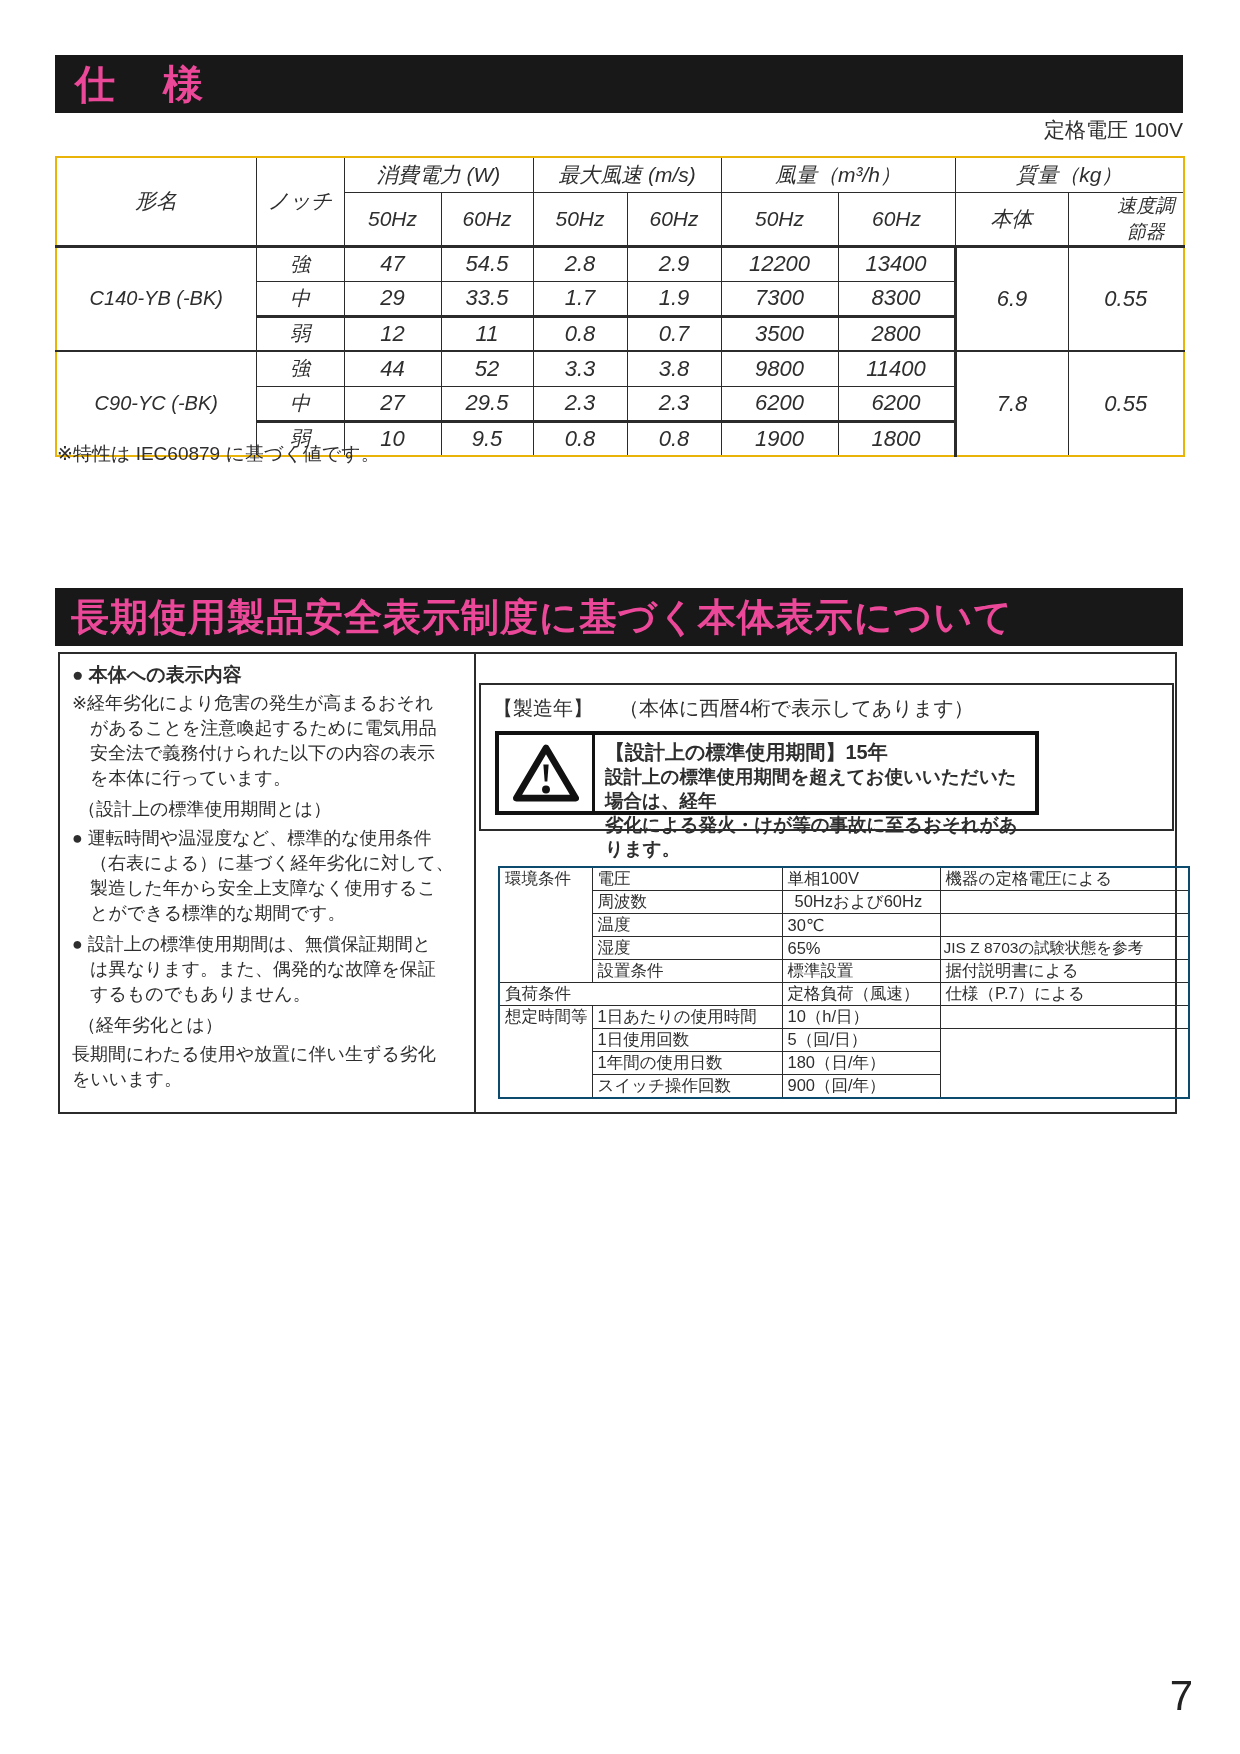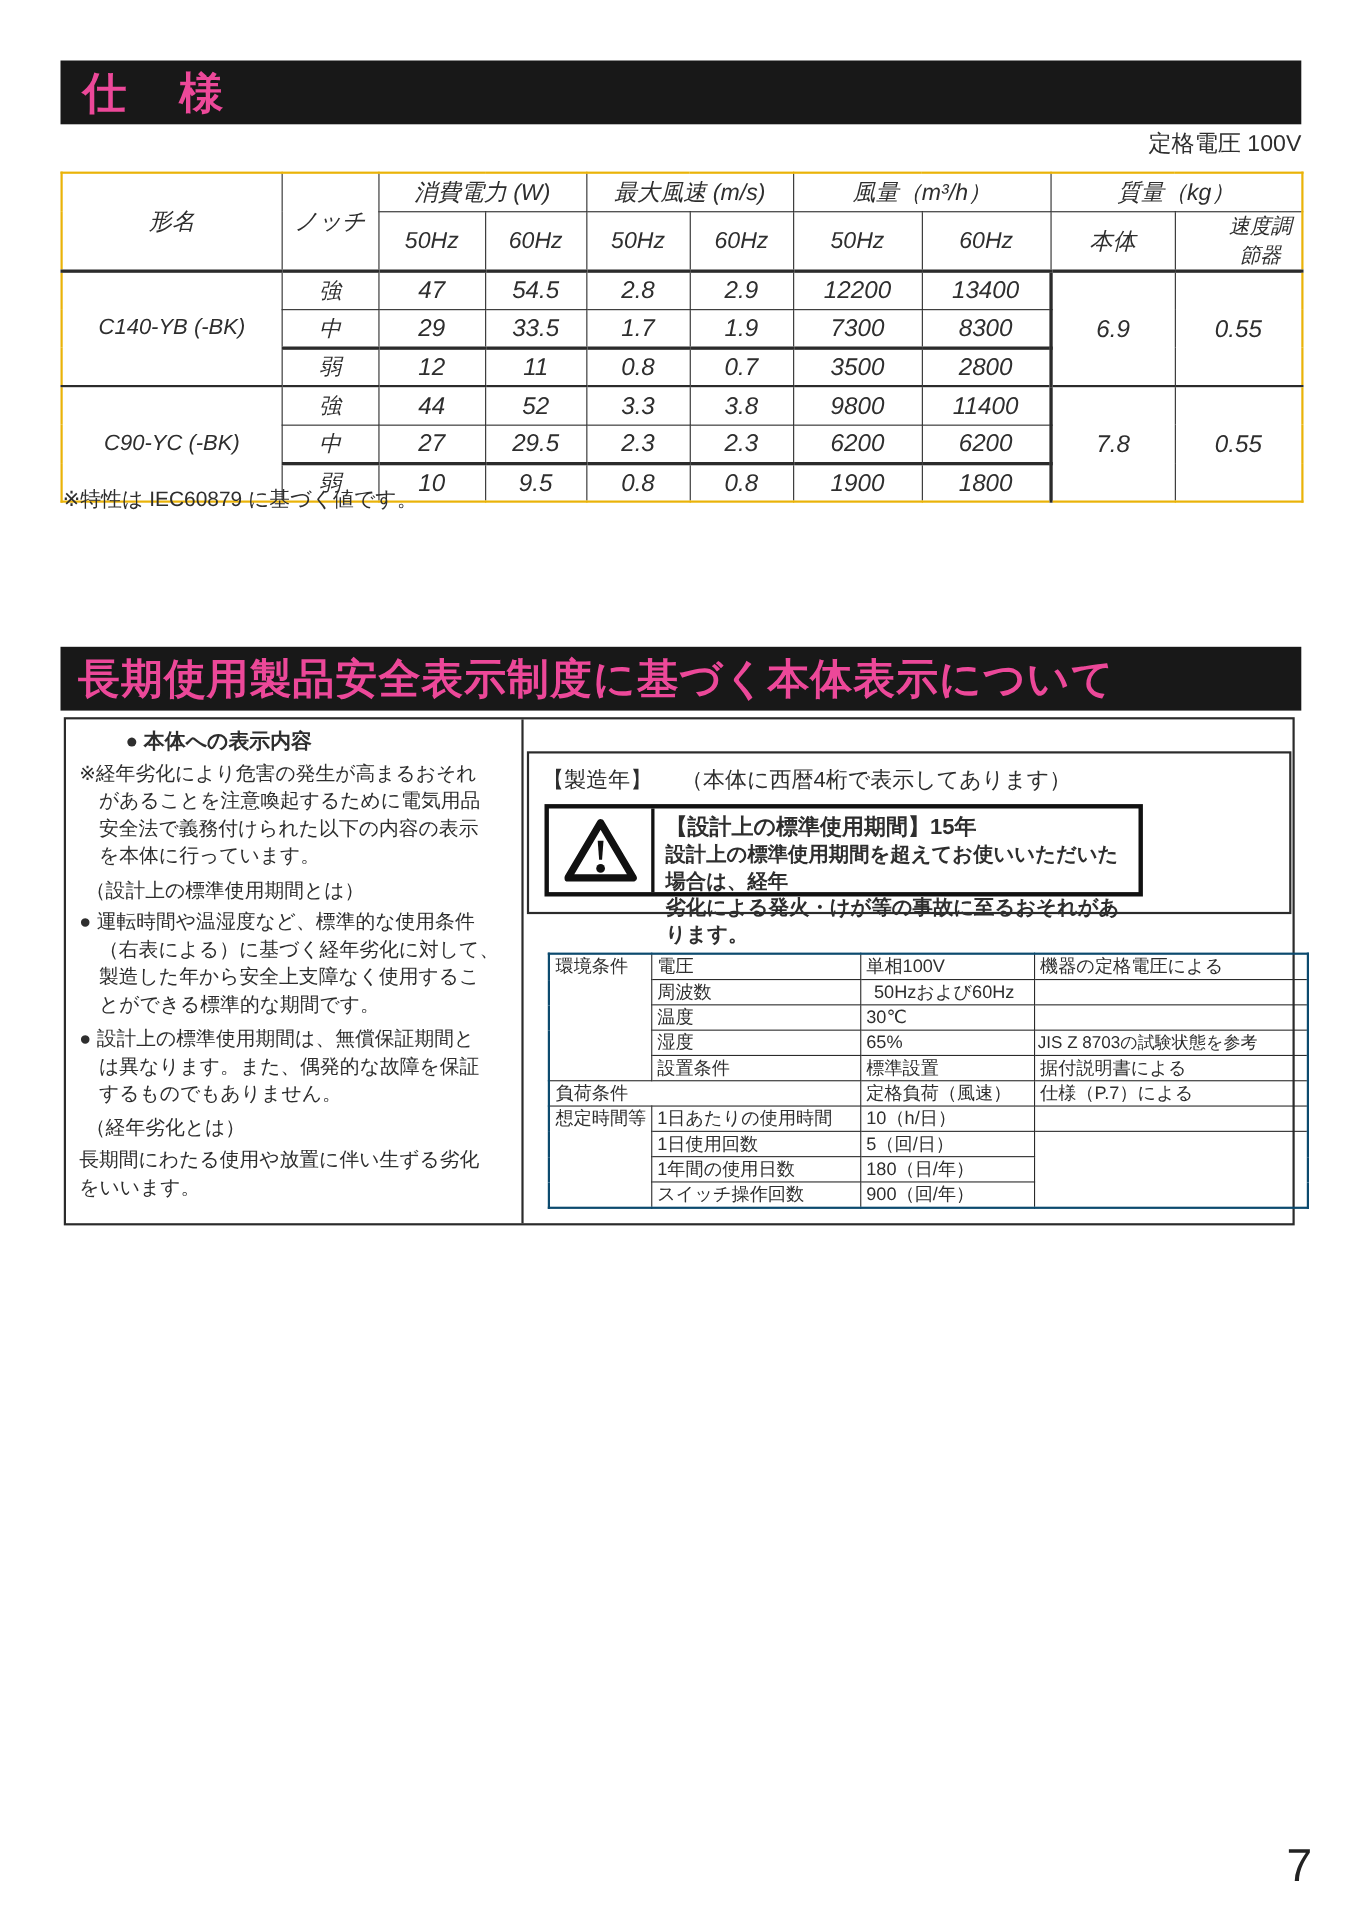--- a/index.html
+++ b/index.html
@@ -25,21 +25,21 @@
   #spec-table td.small { font-size:19px;padding-left:40px; }
 
   #spec-note { position:absolute; left:57px; top:441px; font-size:19px; }
 
   
   #main-box { position:absolute; left:58px; top:652px; width:1119px; height:462px; border:2px solid #2b2b2b; }
   #col-divider { position:absolute; left:414px; top:0; bottom:0; width:2px; background:#2b2b2b; }
 
   #left-col { position:absolute; left:12px; top:8px; width:398px; font-size:18px; line-height:25px; }
   #left-col .p { white-space:pre-wrap; margin-bottom:6px; }
-  #left-col .head { font-weight:bold; font-size:19px; margin-bottom:4px;margin-left:42px; }
+  #left-col .head { font-weight:bold; font-size:19px; margin-bottom:4px; }
   #left-col .sub { margin:2px 0 4px 6px; }
 
   #mfg-box { position:absolute; left:419px; top:29px; width:695px; height:148px; border:2px solid #2b2b2b; padding:10px 12px; }
   #mfg-line { font-size:20px; }
   #mfg-line .lbl { margin-right:26px; }
   #warning-box { margin-top:9px; margin-left:2px; width:544px; height:84px; border:4px solid #111; display:flex; }
   #warning-icon-cell { width:96px; flex:0 0 96px; border-right:3px solid #111; display:flex; align-items:center; justify-content:center; }
   #warning-text-cell { padding:4px 10px; font-weight:bold; }
   #warning-title { font-size:20px; line-height:26px; }
   #warning-body { font-size:18.5px; line-height:24px; white-space:pre-wrap; }

